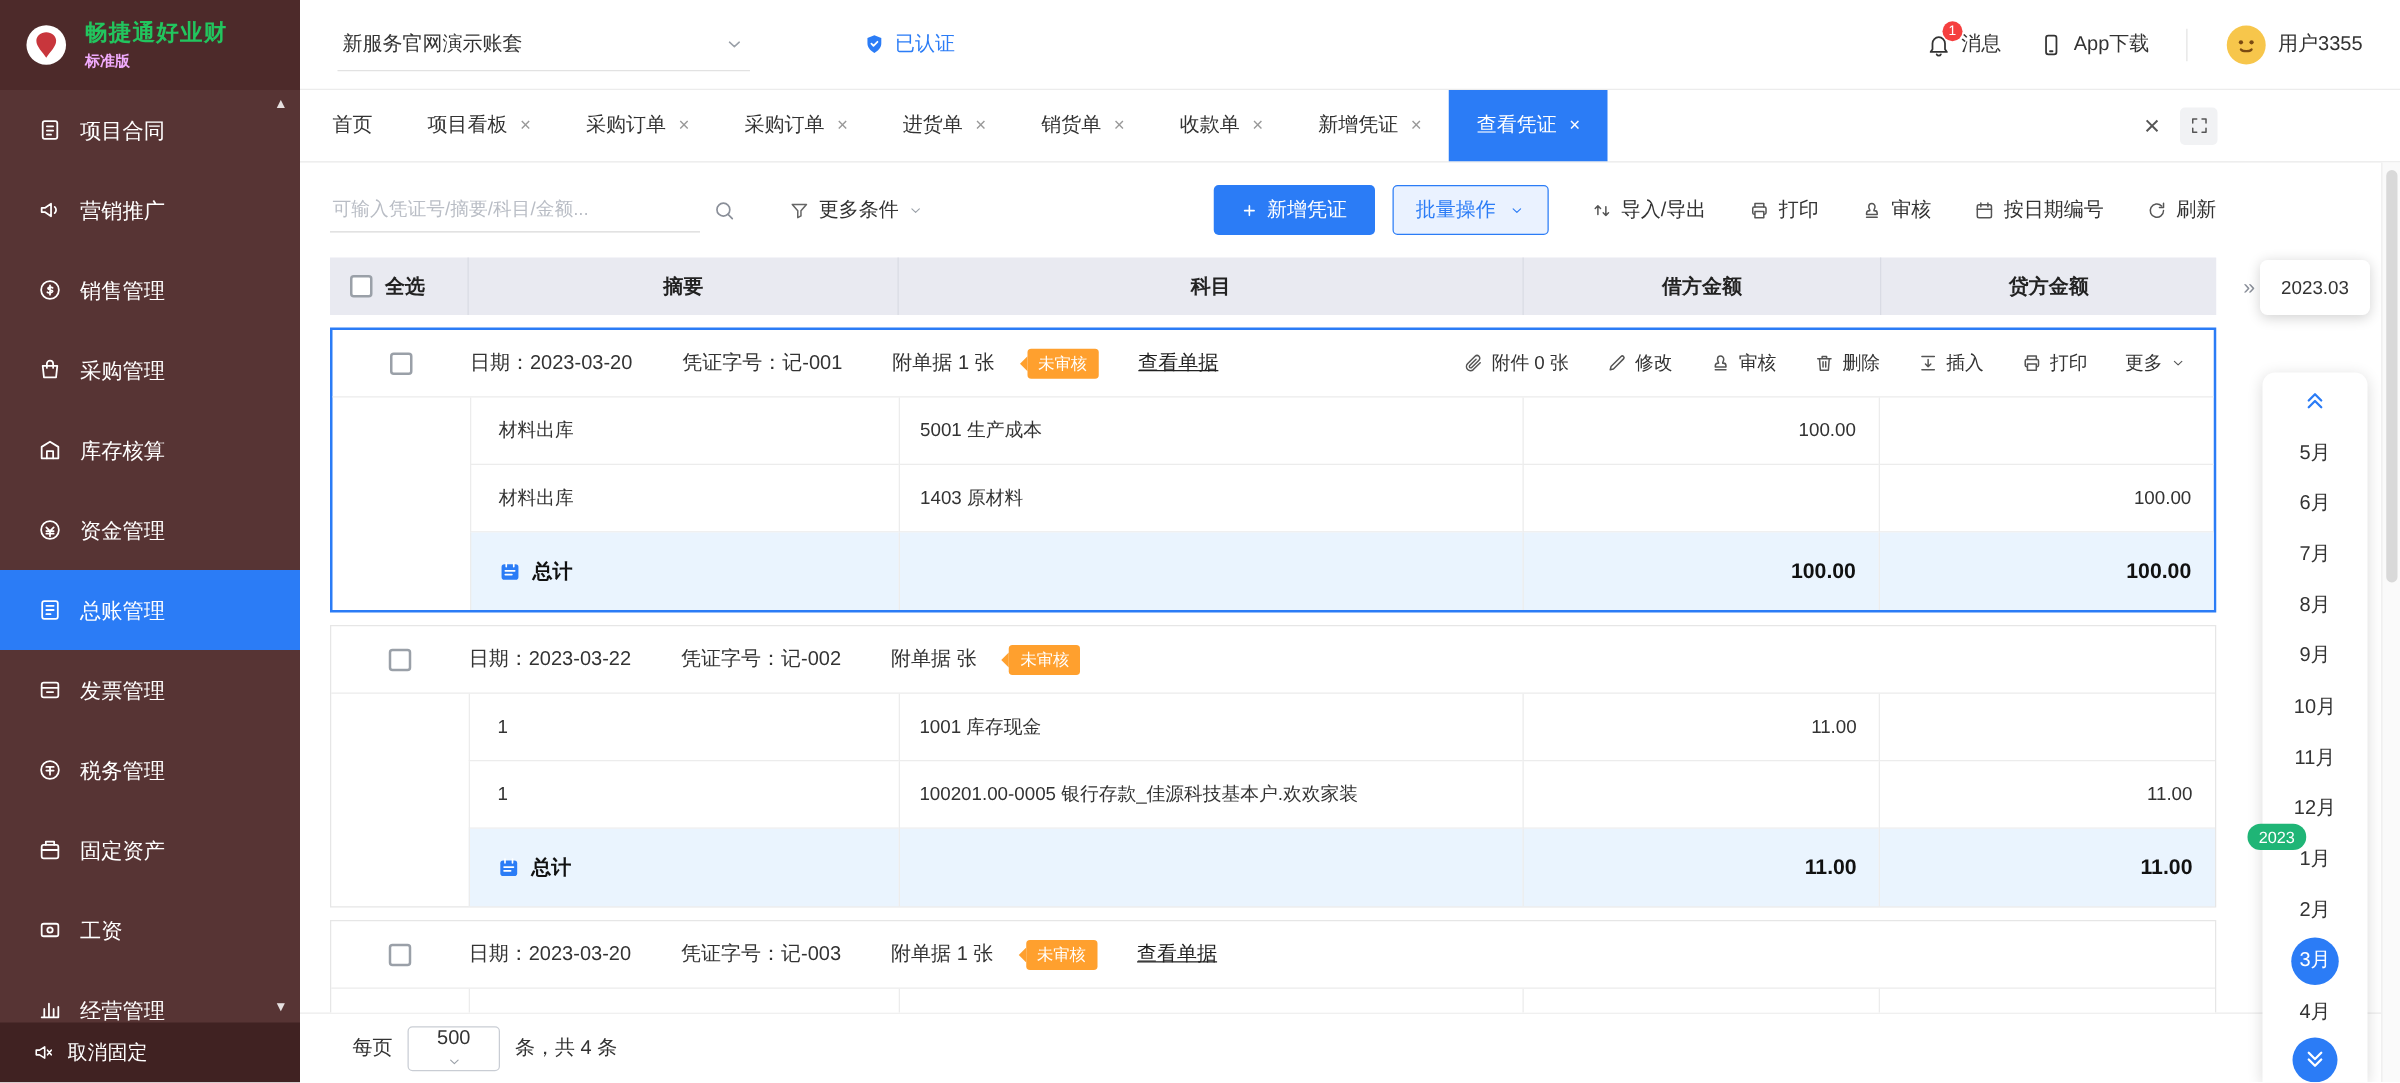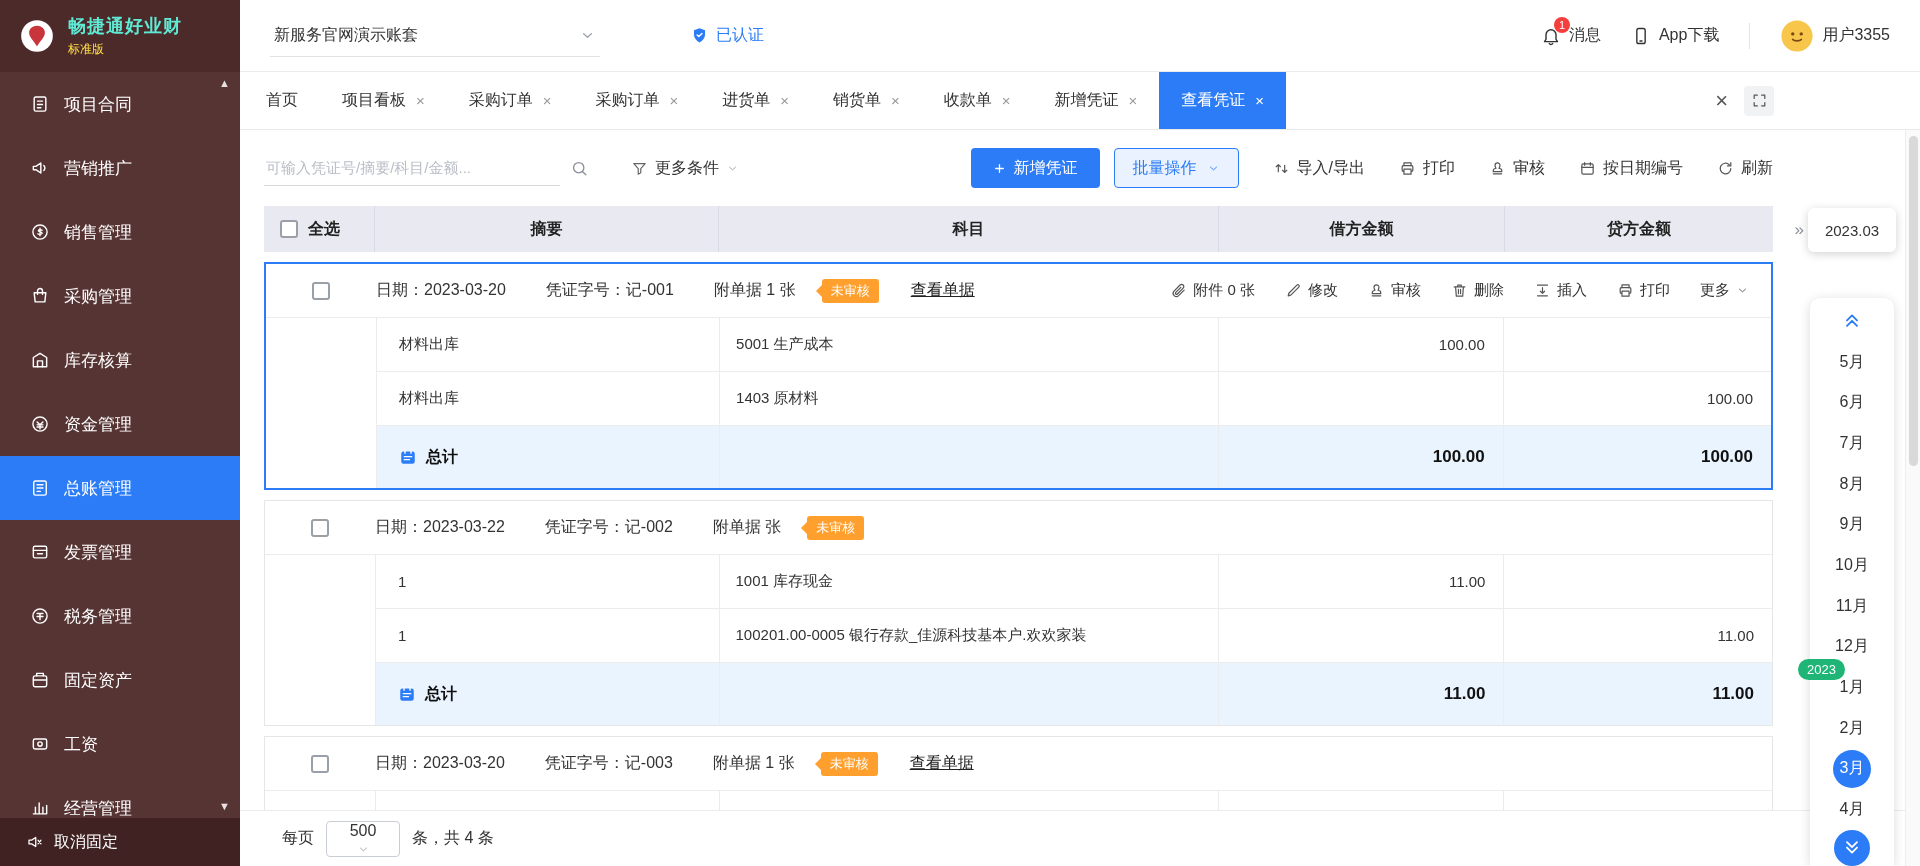--- a/index.html
+++ b/index.html
@@ -7,22 +7,22 @@
   body { font-family:"Liberation Sans","DejaVu Sans",sans-serif; color:#333; background:#fff; }
   .page { position:relative; width:1920px; height:866px; overflow:hidden; background:#fff; }
   svg { display:block; }
   .ic { width:17px; height:17px; fill:none; stroke:currentColor; stroke-width:1.7; stroke-linecap:round; stroke-linejoin:round; }
   .ic-sm { width:13px; height:13px; fill:none; stroke:currentColor; stroke-width:1.7; stroke-linecap:round; stroke-linejoin:round; }
 
   
   .topbar { height:72px; display:flex; }
   .logo-area { width:240px; background:#4D2A2A; display:flex; align-items:center; gap:12px; padding:0 18px; flex:none; }
   .logo-badge svg { width:38px; height:38px; }
-  .logo-title { color:#5eead4; font-size:18px; font-weight:bold; letter-spacing:1px; }
-  .logo-sub { color:#fde047; font-size:12px; margin-top:3px; }
+  .logo-title { color:#22c55e; font-size:18px; font-weight:bold; letter-spacing:1px; }
+  .logo-sub { color:#f0abfc; font-size:12px; margin-top:3px;font-weight:bold; }
   .topbar-main { flex:1; background:#fff; border-bottom:1px solid #ececec; display:flex; align-items:center; padding:0 30px;justify-content:center; }
   .account-select { display:flex; align-items:center; justify-content:space-between; width:330px; border-bottom:1px solid #e2e2e2; padding:10px 4px; font-size:16px; color:#333; cursor:pointer; }
   .account-select .chev { color:#9aa0a8; }
   .certified { display:flex; align-items:center; gap:7px; margin-left:90px; color:#2B7CF6; font-size:16px; }
   .certified svg { width:19px; height:19px; }
   .topbar-right { margin-left:auto; display:flex; align-items:center; gap:30px; font-size:16px; }
   .tb-item { display:flex; align-items:center; gap:8px; cursor:pointer; color:#333; }
   .msg-bell { position:relative; }
   .msg-badge { position:absolute; top:-9px; right:-9px; background:#F53F3F; color:#fff; font-size:11px; min-width:16px; height:16px; border-radius:8px; display:flex; align-items:center; justify-content:center; padding:0 4px; }
   .tb-divider { width:1px; height:26px; background:#e3e3e3; }

